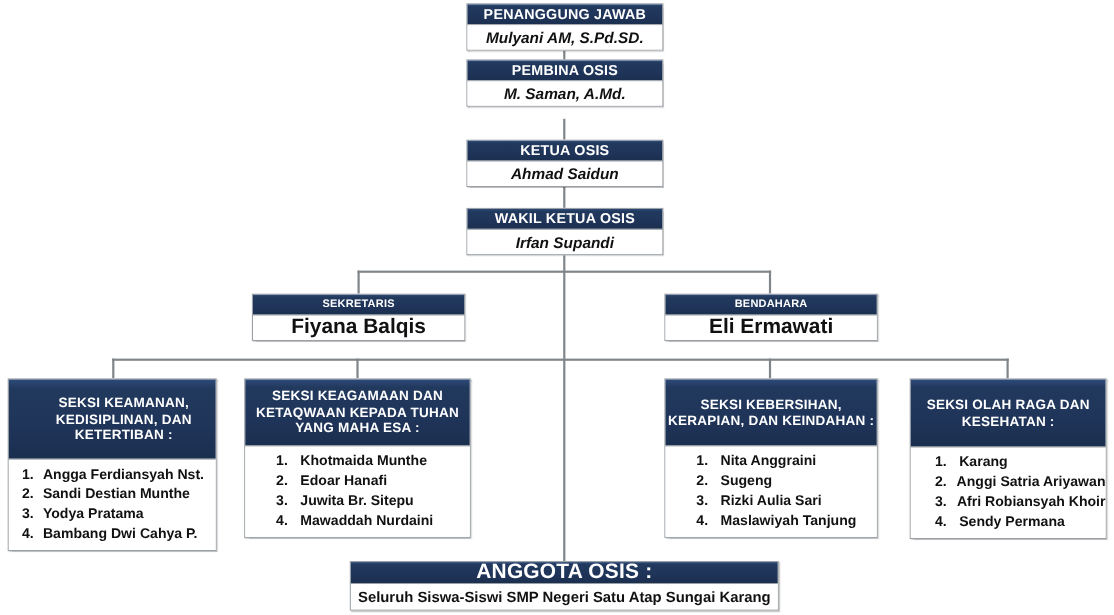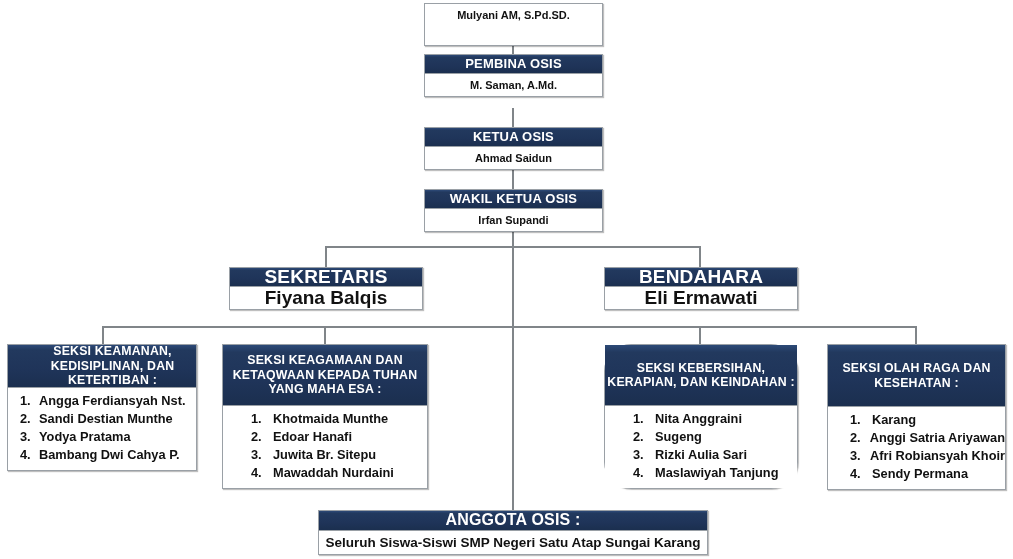--- a/index.html
+++ b/index.html
@@ -50,30 +50,30 @@
     text-align: center;
     font-weight: bold;
     display: flex;
     align-items: center;
     justify-content: center;
   }
 
   
   .chain { width: 179px; height: 43px; left: 424px; }
   .chain .hdr  { height: 19px; font-size: 13px; }
-  .chain .body { height: 22px; font-size: 11px; }
+  .chain .body { height: 22px; font-size: 14px; font-style: italic; }
 
   #n-penanggung { top: 3px; }
   #n-pembina    { top: 54px; }
   #n-ketua      { top: 127px; }
   #n-wakil      { top: 189px; }
 
   
   .mid { width: 194px; height: 43px; }
-  .mid .hdr  { height: 19px; font-size: 19px; }
+  .mid .hdr  { height: 19px; font-size: 10px; }
   .mid .body { height: 22px; font-size: 19px; }
   #n-sekretaris { left: 229px; top: 267px; }
   #n-bendahara  { left: 604px; top: 267px; }
 
   
   .seksi { top: 344px; }
   .seksi .hdr {
     font-size: 12.3px;
     padding: 3px 2px;
   }
@@ -90,40 +90,40 @@
     color: #111111;
     line-height: 1.42;
     white-space: nowrap;
     display: flex;
   }
   .seksi .list li .num { display: inline-block; }
   .seksi .list li .nm  { display: inline-block; }
 
   #n-seksi1 { left: 7px;   width: 190px; }
   #n-seksi2 { left: 222px; width: 206px; }
-  #n-seksi3 { left: 604px; width: 194px; border-radius: 27px; }
+  #n-seksi3 { left: 604px; width: 194px; }
   #n-seksi4 { left: 827px; width: 179px; }
 
-  #n-seksi1 .hdr { height: 43px; padding-left: 23px; }
+  #n-seksi1 .hdr { height: 73px; padding-left: 23px; }
   #n-seksi2 .hdr { height: 61px; }
   #n-seksi3 .hdr { height: 61px; }
   #n-seksi4 .hdr { height: 62px; }
 
   #n-seksi1 .list li { padding-left: 12px; }
   #n-seksi1 .list li .num { width: 19px; }
   #n-seksi2 .list li { padding-left: 28px; }
   #n-seksi2 .list li .num { width: 22px; }
   #n-seksi3 .list li { padding-left: 28px; }
   #n-seksi3 .list li .num { width: 22px; }
   #n-seksi4 .list li { padding-left: 22px; }
   #n-seksi4 .list li .num { width: 22px; }
 
   
   #n-anggota { left: 318px; top: 510px; width: 390px; height: 45px; }
-  #n-anggota .hdr  { height: 20px; font-size: 16px; }
+  #n-anggota .hdr  { height: 20px; font-size: 19px; }
   #n-anggota .body { height: 23px; font-size: 13.5px; }
 
   
   .vline, .hline {
     position: absolute;
     background: #808589;
   }
   .vline { width: 2px; }
   .hline { height: 2px; }
 </style>
@@ -142,20 +142,23 @@
   <div class="vline" style="left:325px; top:246px; height:21px;"></div>
   <div class="vline" style="left:699px; top:246px; height:21px;"></div>
 
   <div class="hline" style="left:102px; top:326px; width:815px;"></div>
   <div class="vline" style="left:102px; top:326px; height:18px;"></div>
   <div class="vline" style="left:324px; top:326px; height:18px;"></div>
   <div class="vline" style="left:699px; top:326px; height:18px;"></div>
   <div class="vline" style="left:915px; top:326px; height:18px;"></div>
 
   <div class="node chain" id="n-penanggung">
+    <div class="hdr">
+        <span>PENANGGUNG JAWAB</span>
+      </div>
     <div class="body">Mulyani AM, S.Pd.SD.</div>
   </div>
 
   <div class="node chain" id="n-pembina">
     <div class="hdr">
         <span>PEMBINA OSIS</span>
       </div>
     <div class="body">M. Saman, A.Md.</div>
   </div>
 

